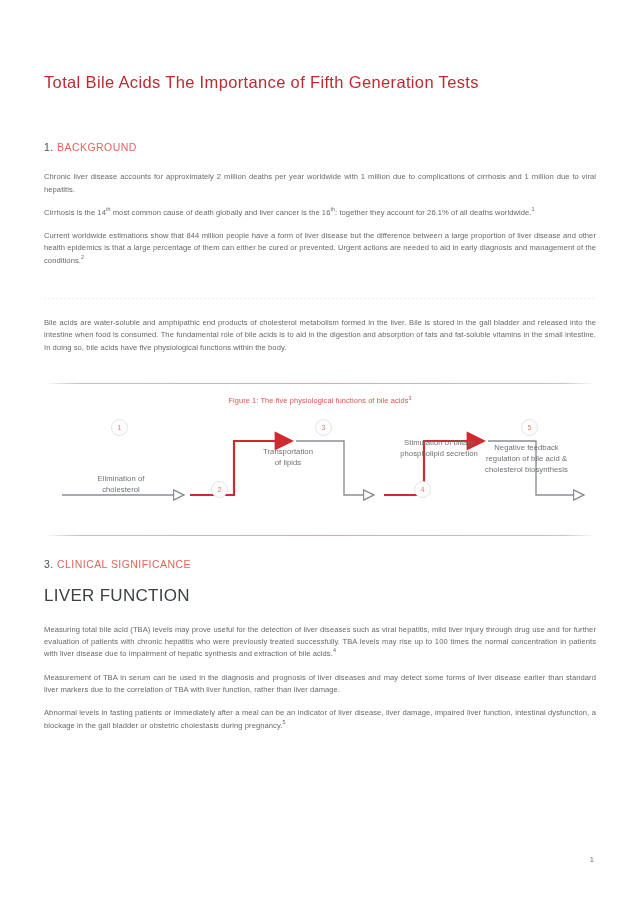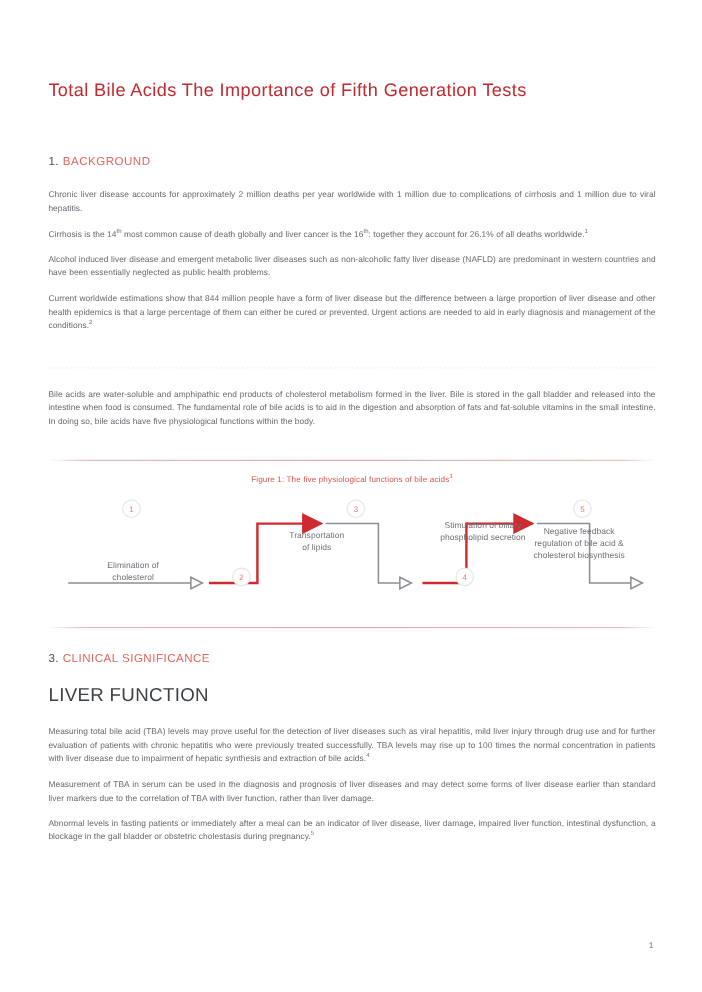--- a/index.html
+++ b/index.html
@@ -150,21 +150,20 @@
         <span class="sec-num">1.</span>
         <span class="sec-label">BACKGROUND</span>
       </div>
     </div>
 
     <div style="margin-top:18px;">
       <p class="body"><span>Chronic liver disease accounts for approximately 2 million deaths per year worldwide with 1 million due to complications of cirrhosis and 1 million due to viral hepatitis.</span></p>
 
       <p class="body"><span>Cirrhosis is the 14</span><sup>th</sup><span> most common cause of death globally and liver cancer is the 16</span><sup>th</sup><span>: together they account for 26.1% of all deaths worldwide.</span><sup>1</sup></p>
 
-      <p class="body"><span>Alcohol induced liver disease and emergent metabolic liver diseases such as non-alcoholic fatty liver disease (NAFLD) are predominant in western countries and have been essentially neglected as public health problems.</span></p>
 
       <p class="body"><span>Current worldwide estimations show that 844 million people have a form of liver disease but the difference between a large proportion of liver disease and other health epidemics is that a large percentage of them can either be cured or prevented. Urgent actions are needed to aid in early diagnosis and management of the conditions.</span><sup>2</sup></p>
     </div>
 
     <div class="rule-dotted" style="margin-top:31px;"></div>
 
 
     <div style="margin-top:18px;">
       <p class="body"><span>Bile acids are water-soluble and amphipathic end products of cholesterol metabolism formed in the liver. Bile is stored in the gall bladder and released into the intestine when food is consumed. The fundamental role of bile acids is to aid in the digestion and absorption of fats and fat-soluble vitamins in the small intestine. In doing so, bile acids have five physiological functions within the body.</span></p>
     </div>

